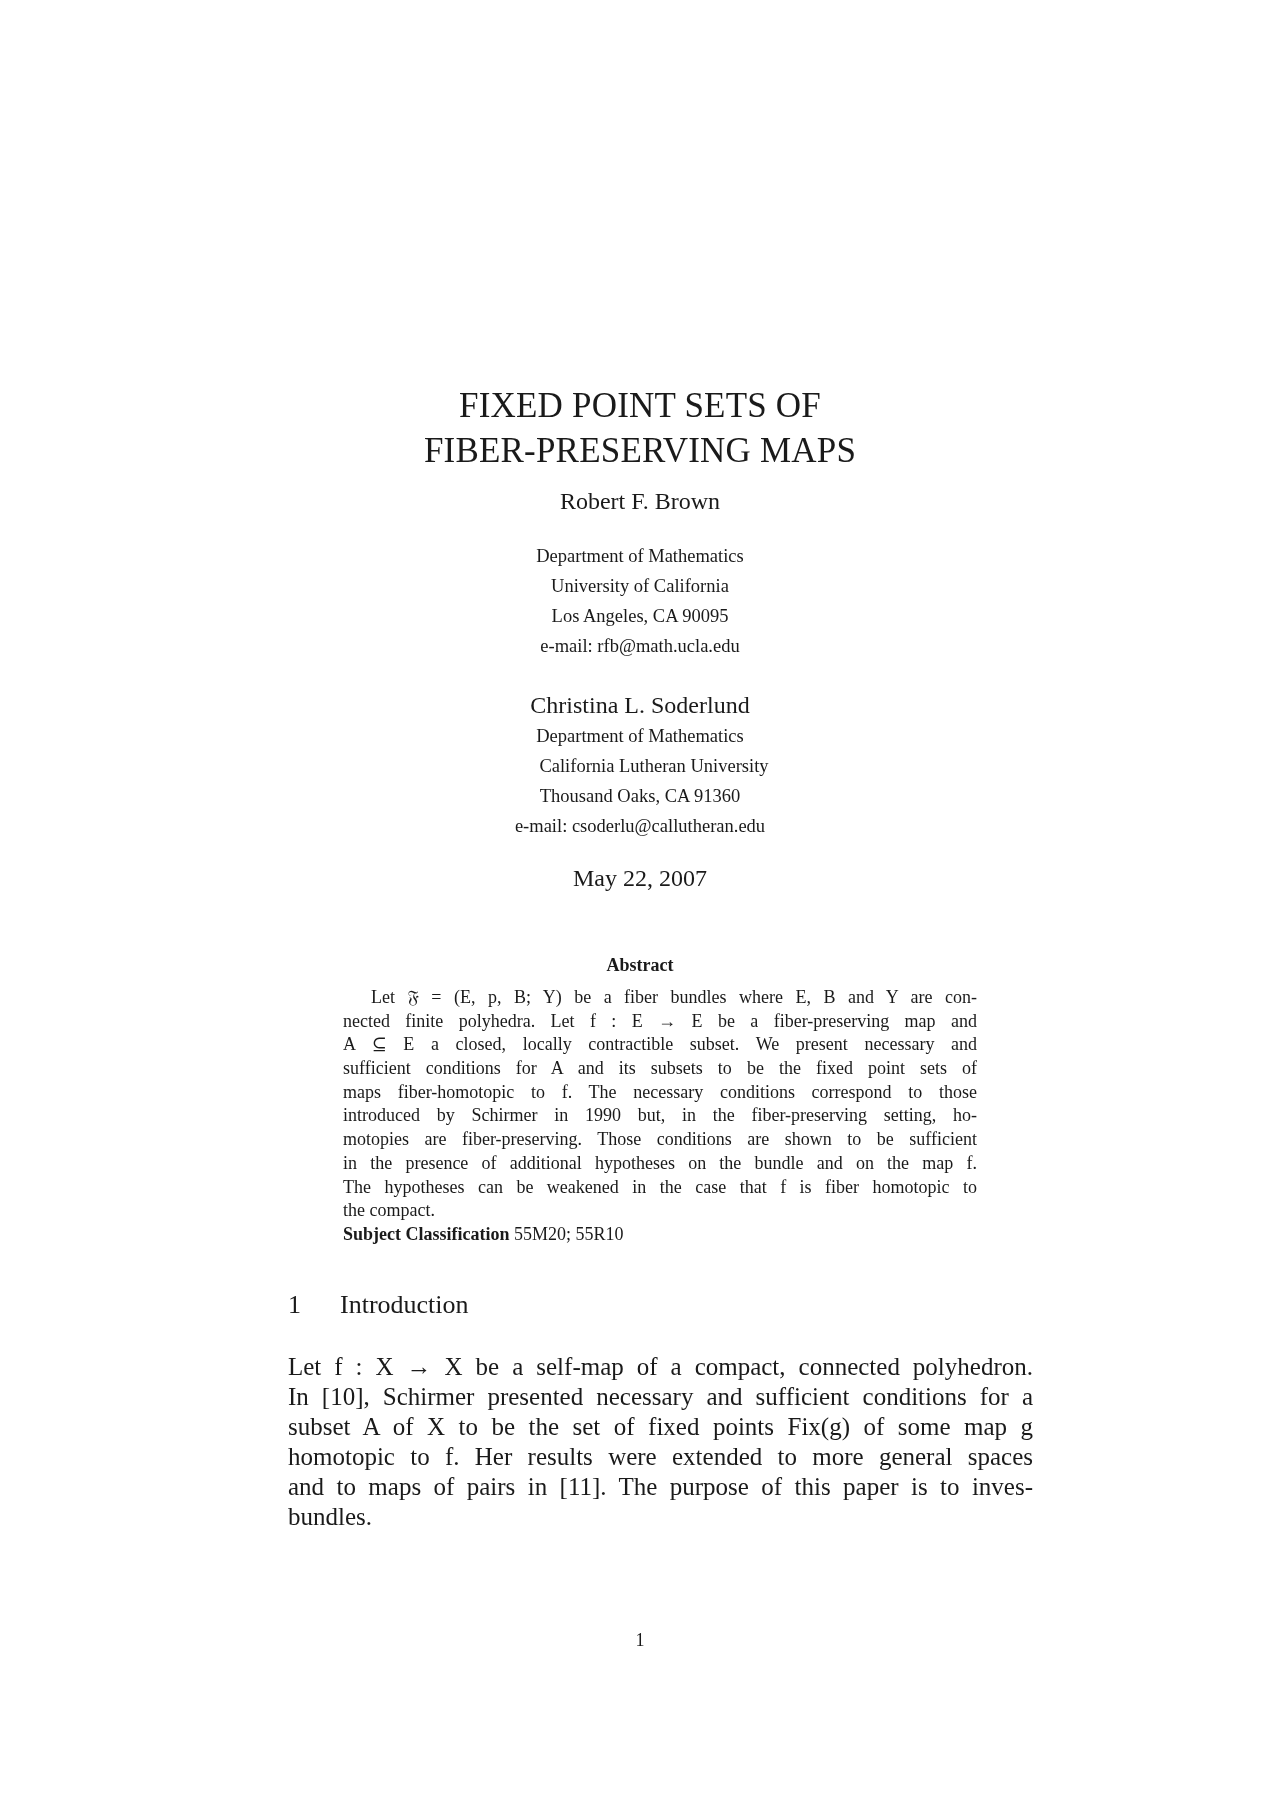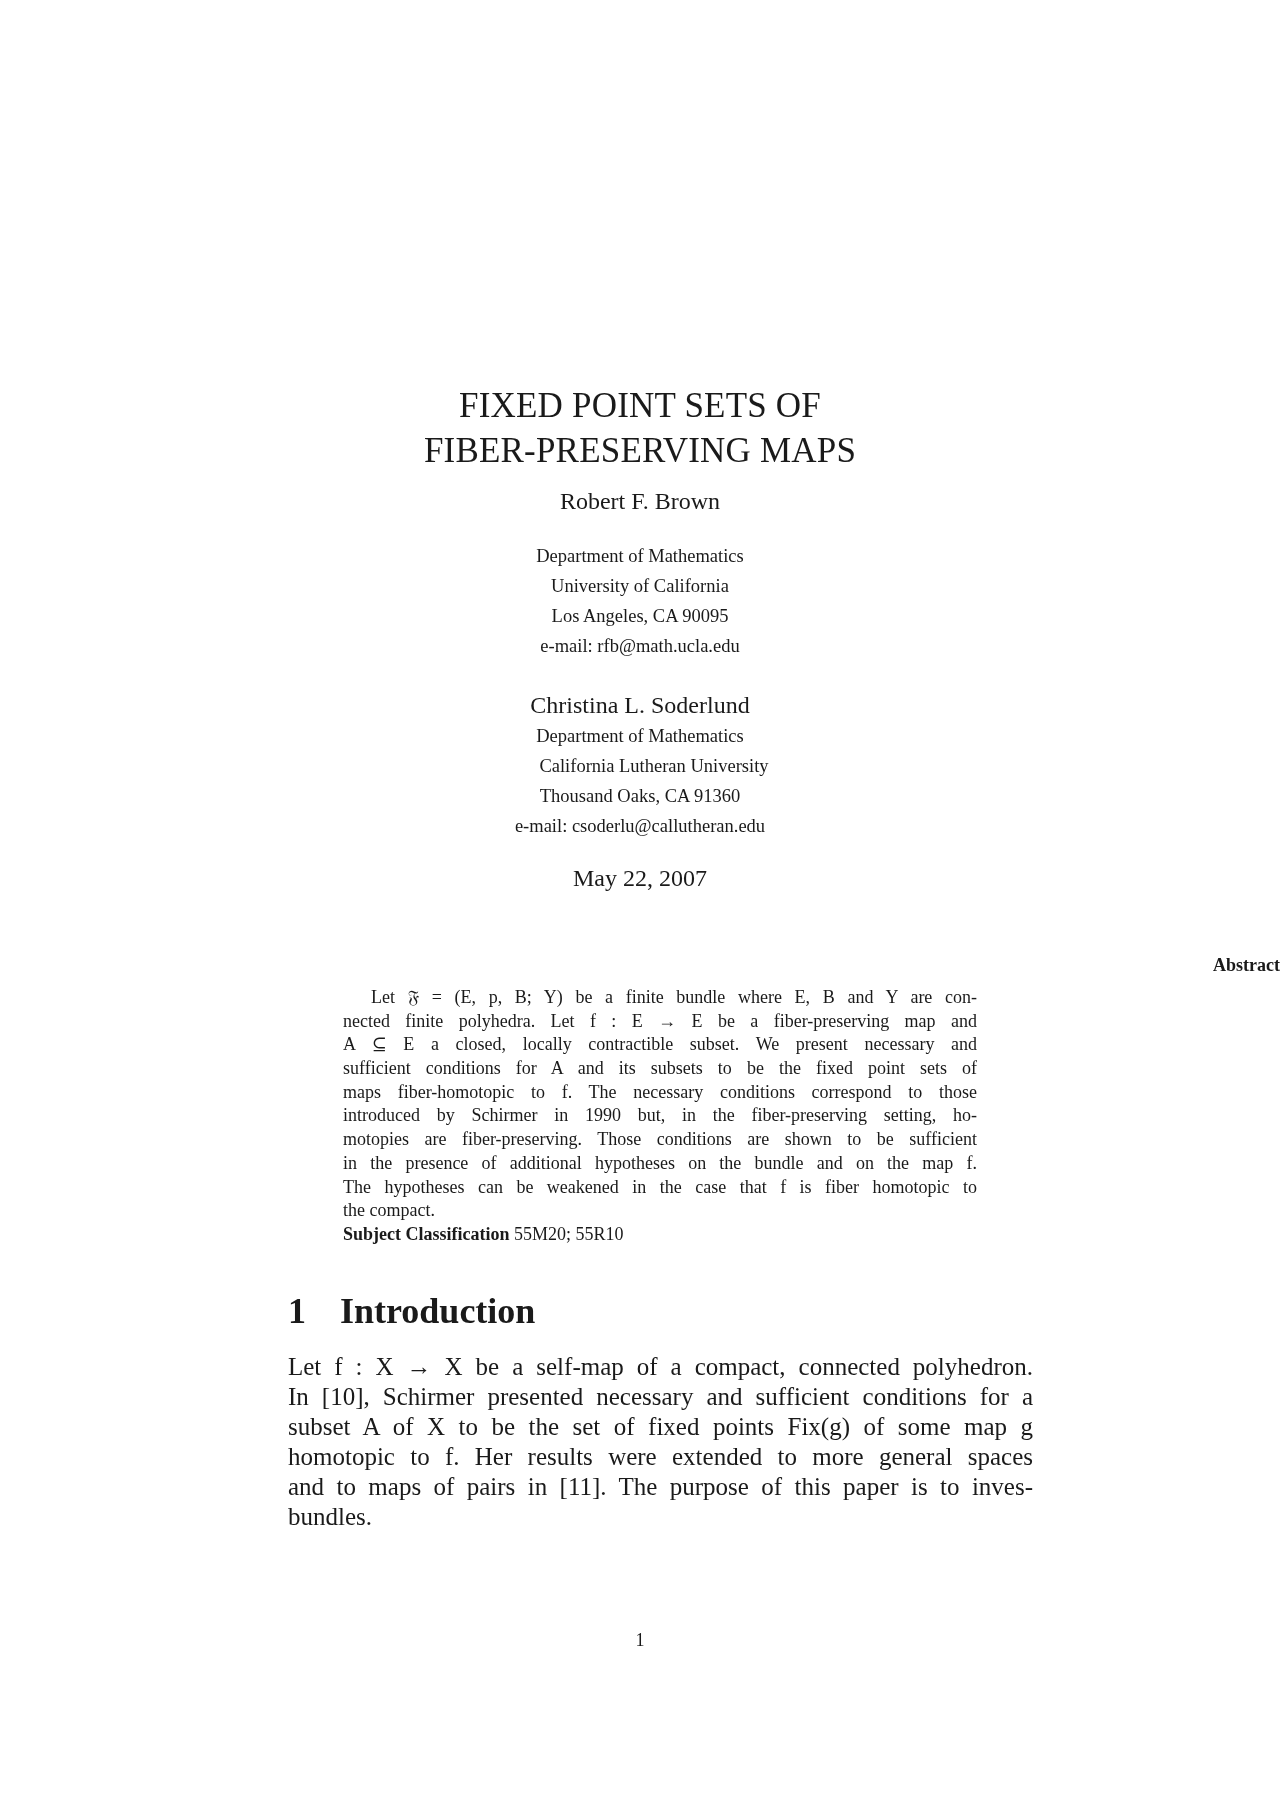--- a/index.html
+++ b/index.html
@@ -8,21 +8,21 @@
   .c { position:absolute; left:0; width:1280px; text-align:center; white-space:nowrap; }
   .title { font-size:35px; letter-spacing:0.2px; }
   .author { font-size:24px; }
   .aff { font-size:18.5px; }
   .date { font-size:24px; }
   .abs-head { font-size:18px; font-weight:bold; }
   .abs { position:absolute; left:343px; width:634px; font-size:18px; line-height:23.7px; text-align:justify; }
   .abs .line { display:block; text-align:justify; text-align-last:justify; height:23.7px; white-space:nowrap; overflow:visible; }
   .abs .line.last { text-align-last:left; }
   .abs .indent { padding-left:28px; }
-  .sec { position:absolute; left:288px; top:1290px; font-size:36px; font-weight:bold; white-space:nowrap; }
+  .sec { position:absolute; left:288px; top:1290px; font-size:26px; font-weight:normal; white-space:nowrap; }
   .sec .num { display:inline-block; width:52px; }
   .body { position:absolute; left:288px; width:745px; top:1352px; font-size:25px; line-height:30px; }
   .body .line { display:block; height:30px; text-align:justify; text-align-last:justify; white-space:nowrap; }
   .body .line.last { text-align-last:left; }
   .pnum { font-size:18px; }
 </style>
 </head>
 <body>
 
 <div>
@@ -41,24 +41,24 @@
   <div>
     <div class="c author" style="top:692px;">Christina L. Soderlund</div>
     <div class="c aff" style="top:726px;">Department of Mathematics</div>
     <div class="c aff" style="top:756px;margin-left:14px;">California Lutheran University</div>
     <div class="c aff" style="top:786px;">Thousand Oaks, CA 91360</div>
     <div class="c aff" style="top:816px;">e-mail: csoderlu@callutheran.edu</div>
   </div>
 
   <div class="c date" style="top:865px;">May 22, 2007</div>
 
-  <div class="c abs-head" style="top:955px;text-align:right;">Abstract</div>
+  <div class="c abs-head" style="top:955px;">Abstract</div>
 
   <div class="abs" style="top:986px;">
-    <span class="line indent">Let 𝔉 = (E, p, B; Y) be a finite bundle where E, B and Y are con-</span>
+    <span class="line indent">Let 𝔉 = (E, p, B; Y) be a fiber bundles where E, B and Y are con-</span>
     <span class="line">nected finite polyhedra. Let f : E → E be a fiber-preserving map and</span>
     <span class="line">A ⊆ E a closed, locally contractible subset. We present necessary and</span>
     <span class="line">sufficient conditions for A and its subsets to be the fixed point sets of</span>
     <span class="line">maps fiber-homotopic to f. The necessary conditions correspond to those</span>
     <span class="line">introduced by Schirmer in 1990 but, in the fiber-preserving setting, ho-</span>
     <span class="line">motopies are fiber-preserving. Those conditions are shown to be sufficient</span>
     <span class="line">in the presence of additional hypotheses on the bundle and on the map f.</span>
     <span class="line">The hypotheses can be weakened in the case that f is fiber homotopic to</span>
     <span class="line last">the compact.</span>
     <div style="white-space:nowrap;">

